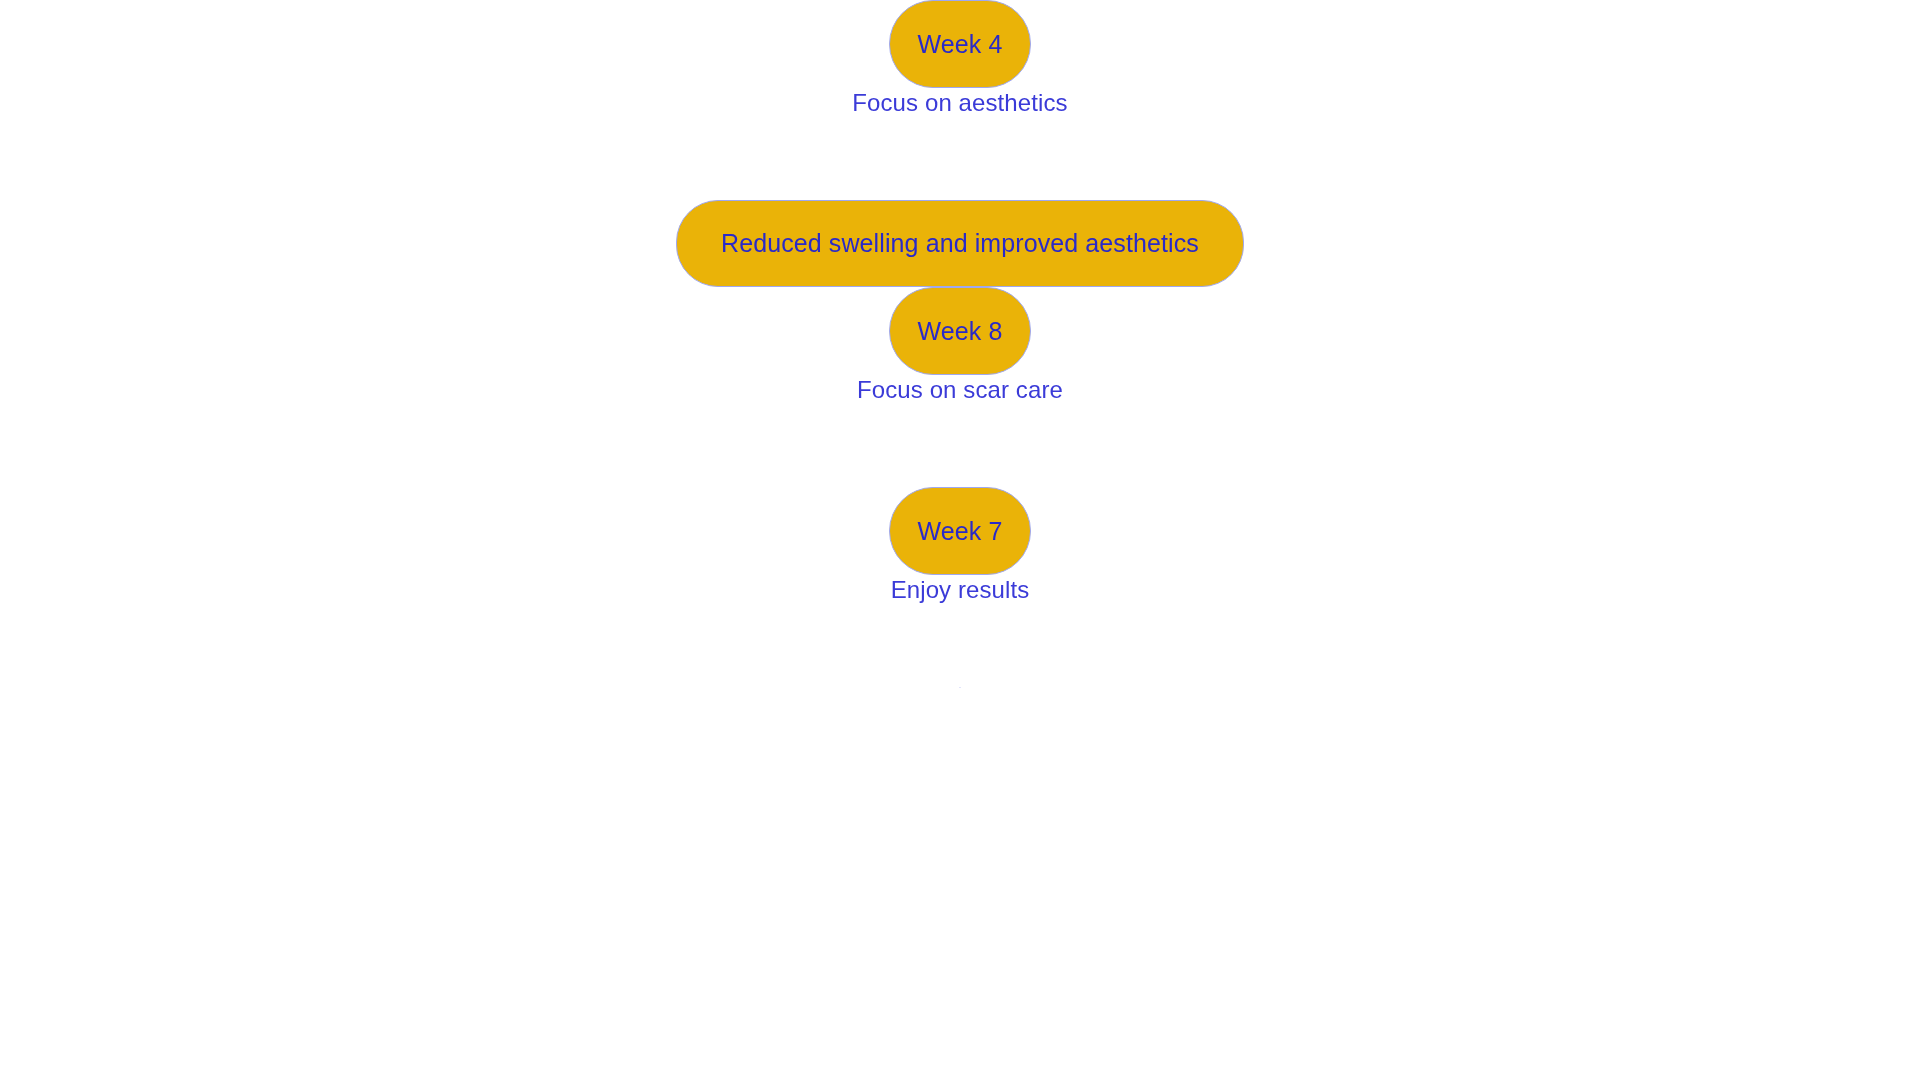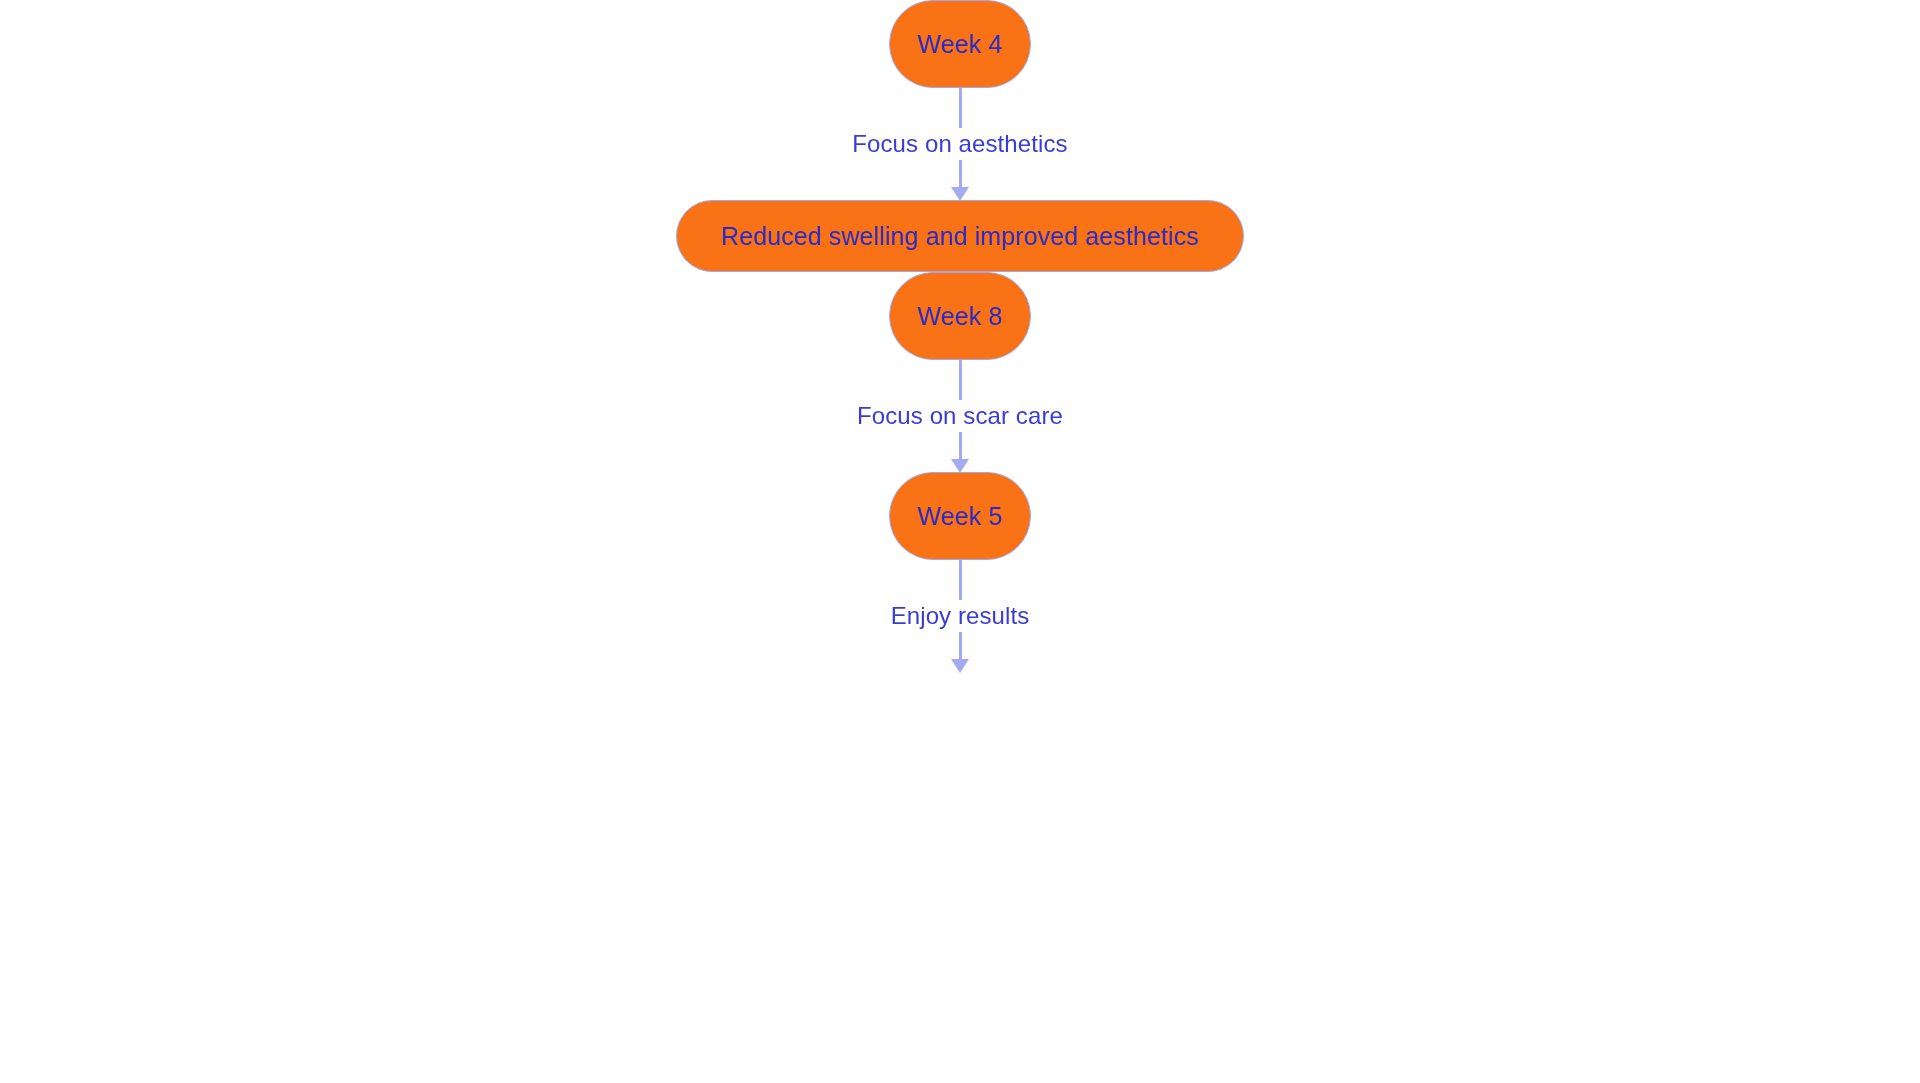--- a/index.html
+++ b/index.html
@@ -30,21 +30,21 @@
     width: 1920px;
     height: 1083px;
     display: flex;
     flex-direction: column;
     align-items: center;
   }
 
   
   .node {
     box-sizing: border-box;
-    background: #f97316;
+    background: #eab308;
     border: 1.3px solid #9fa8f0;
     border-radius: 999px;
     color: #2a2ac8;
     display: flex;
     align-items: center;
     justify-content: center;
     text-align: center;
     white-space: nowrap;
     font-size: 25px;
     line-height: 1;
@@ -52,33 +52,32 @@
     flex: 0 0 auto;
   }
 
   .node.week {
     width: 142px;
     height: 88px;
     font-size: 25px;
   }
 
   .node.wide {
-    height: 72px;
+    height: 87px;
     padding: 12px 44px;
     border-radius: 42px;
   }
 
   
   .connector {
     position: relative;
     width: 420px;
     height: 112px;
     flex: 0 0 auto;
     display: flex;
-    align-items: center;
     justify-content: center;
   }
 
   .connector .line-top,
   .connector .line-bottom {
     position: absolute;
     left: 50%;
     width: 3px;
     margin-left: -1.5px;
     background: #a3aaf2;
@@ -140,21 +139,21 @@
 
     <div class="connector">
       <span class="line-top"></span>
       <span class="edge-label">Focus on scar care</span>
       <span class="line-bottom"></span>
       <span class="arrowhead"></span>
     </div>
 
 
 
-    <div class="node week">Week 5</div>
+    <div class="node week">Week 7</div>
 
     <div class="connector">
       <span class="line-top"></span>
       <span class="edge-label">Enjoy results</span>
       <span class="line-bottom"></span>
       <span class="arrowhead"></span>
     </div>
 
 
   </div>

